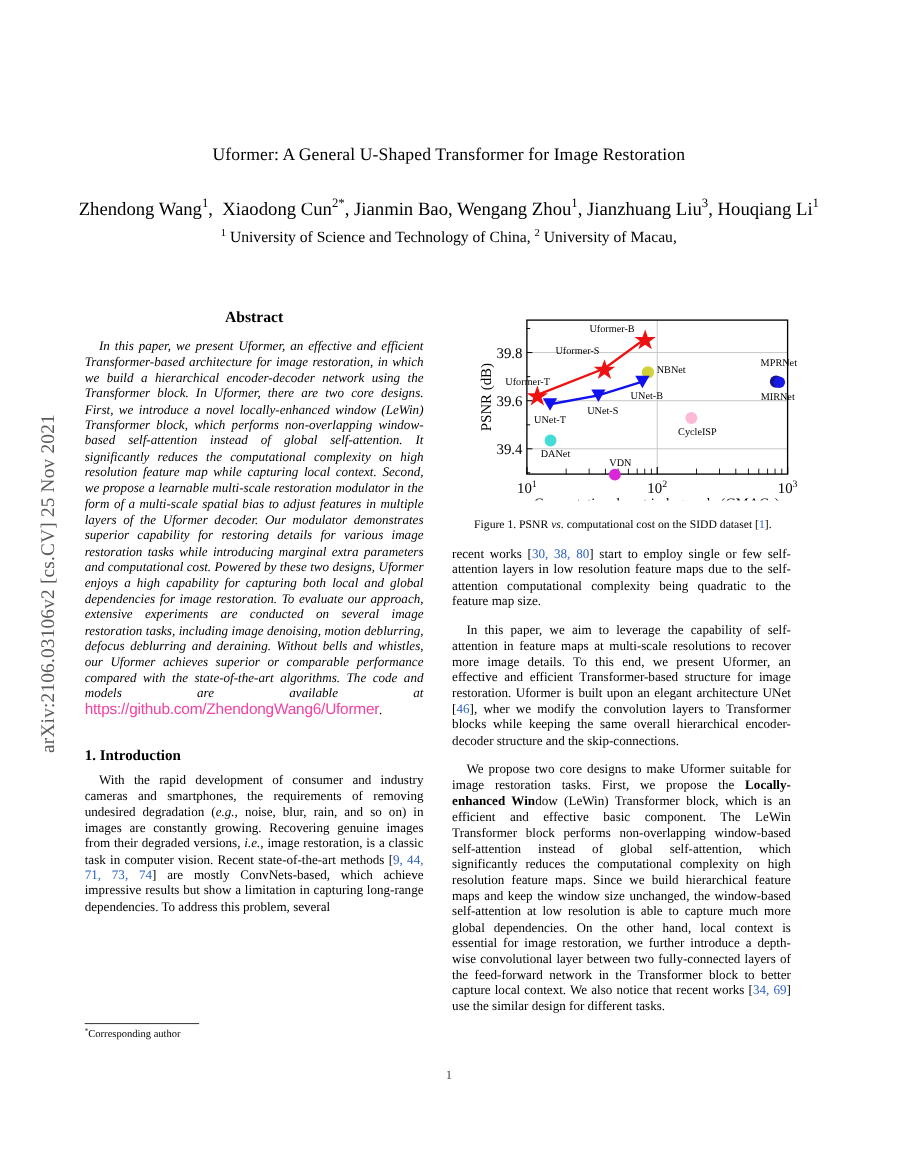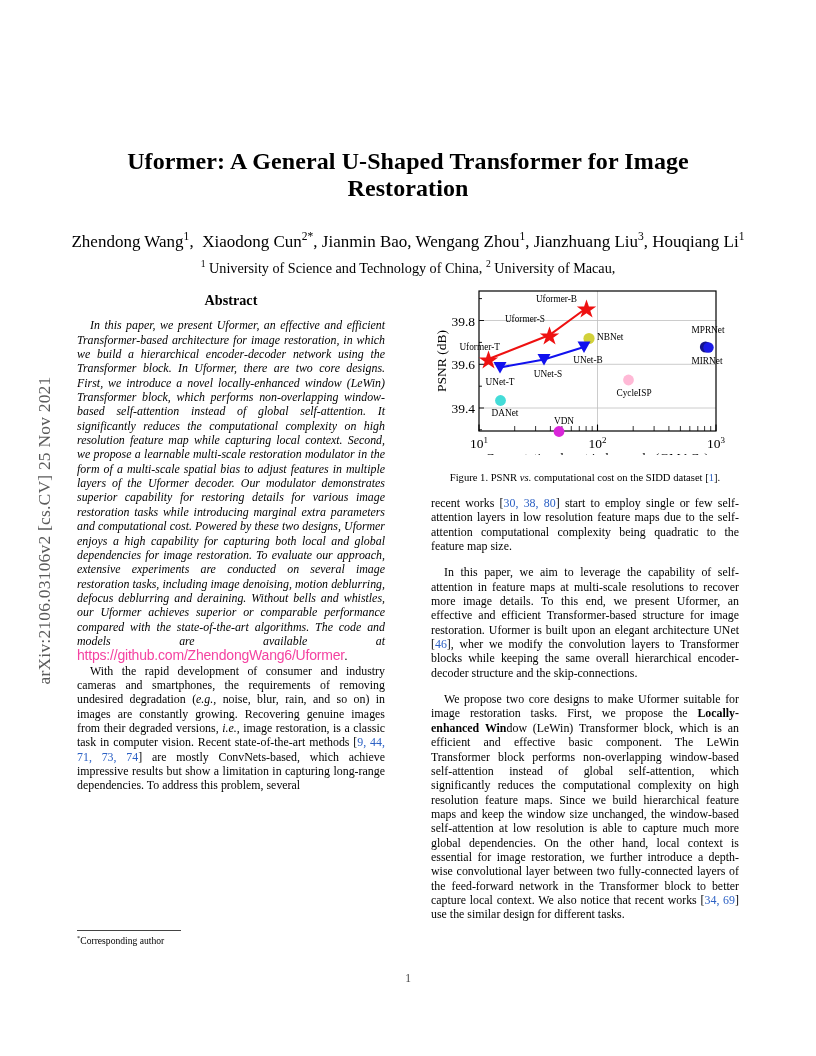--- a/index.html
+++ b/index.html
@@ -34,24 +34,24 @@
 
   
   #title-block {
     position: absolute;
     left: 68px;
     top: 132px;
     width: 680px;
     text-align: center;
   }
   #paper-title {
-    font-size: 24px;
-    font-weight: bold;
+    font-size: 16px;
+    font-weight: normal;
     letter-spacing: 0.1px;
-    margin: 16px;
+    margin: 0;
   }
   #author-line {
     margin-top: 29px;
     font-size: 17px;
     line-height: 21px;
   }
   #affil-1, #affil-2 {
     font-size: 14.2px;
     line-height: 20.5px;
   }
@@ -61,22 +61,22 @@
 
   
   .col {
     position: absolute;
     width: 308px;
     font-size: 11.9px;
     line-height: 14.35px;
     text-align: justify;
     text-justify: inter-word;
   }
-  #col-left  { left: 77px;  top: 293px; }
-  #col-right { left: 431px; top: 496px; }
+  #col-left  { left: 77px;  top: 282px; }
+  #col-right { left: 411px; top: 496px; }
 
   .sec-head {
     font-weight: bold;
     font-size: 13.6px;
     margin: 0 0 8px 0;
   }
   #abstract-head {
     text-align: center;
     font-weight: bold;
     font-size: 14.2px;
@@ -129,21 +129,21 @@
   
   #figure-1 {
     position: absolute;
     left: 431px;
     top: 283px;
     width: 308px;
   }
   #chart-svg { display: block; }
   #figure-caption {
     font-size: 10.6px;
-    text-align: center;
+    text-align: left;
     margin-top: 3px;
     line-height: 13px;
   }
 
   
   #page-number {
     position: absolute;
     left: 0;
     top: 972px;
     width: 816px;
@@ -172,20 +172,21 @@
     <span class="sup-pre">1</span> University of Science and Technology of China, <span class="sup-pre">2</span> University of Macau,
   </div>
 </div>
 
 <div class="col" id="col-left">
   <div id="abstract-head">Abstract</div>
   <p id="abstract-body">
     <span>In this paper, we present Uformer, an effective and efficient Transformer-based architecture for image restoration, in which we build a hierarchical encoder-decoder network using the Transformer block. In Uformer, there are two core designs. First, we introduce a novel locally-enhanced window (LeWin) Transformer block, which performs non-overlapping window-based self-attention instead of global self-attention. It significantly reduces the computational complexity on high resolution feature map while capturing local context. Second, we propose a learnable multi-scale restoration modulator in the form of a multi-scale spatial bias to adjust features in multiple layers of the Uformer decoder. Our modulator demonstrates superior capability for restoring details for various image restoration tasks while introducing marginal extra parameters and computational cost. Powered by these two designs, Uformer enjoys a high capability for capturing both local and global dependencies for image restoration. To evaluate our approach, extensive experiments are conducted on several image restoration tasks, including image denoising, motion deblurring, defocus deblurring and deraining. Without bells and whistles, our Uformer achieves superior or comparable performance compared with the state-of-the-art algorithms. The code and models are available at </span><span class="url">https://github.com/ZhendongWang6/Uformer</span><span>.</span>
   </p>
 
+  <div class="sec-head" id="intro-head">1. Introduction</div>
 
   <p class="para">
     <span>With the rapid development of consumer and industry cameras and smartphones, the requirements of removing undesired degradation (</span><span class="ital">e.g.</span><span>, noise, blur, rain, and so on) in images are constantly growing. Recovering genuine images from their degraded versions, </span><span class="ital">i.e.</span><span>, image restoration, is a classic task in computer vision. Recent state-of-the-art methods [</span><span class="cite">9, 44, 71, 73, 74</span><span>] are mostly ConvNets-based, which achieve impressive results but show a limitation in capturing long-range dependencies. To address this problem, several</span>
   </p>
 </div>
 
 <div class="col" id="col-right">
   <p class="para" style="text-indent:0">
     <span>recent works [</span><span class="cite">30, 38, 80</span><span>] start to employ single or few self-attention layers in low resolution feature maps due to the self-attention computational complexity being quadratic to the feature map size.</span>
   </p>

